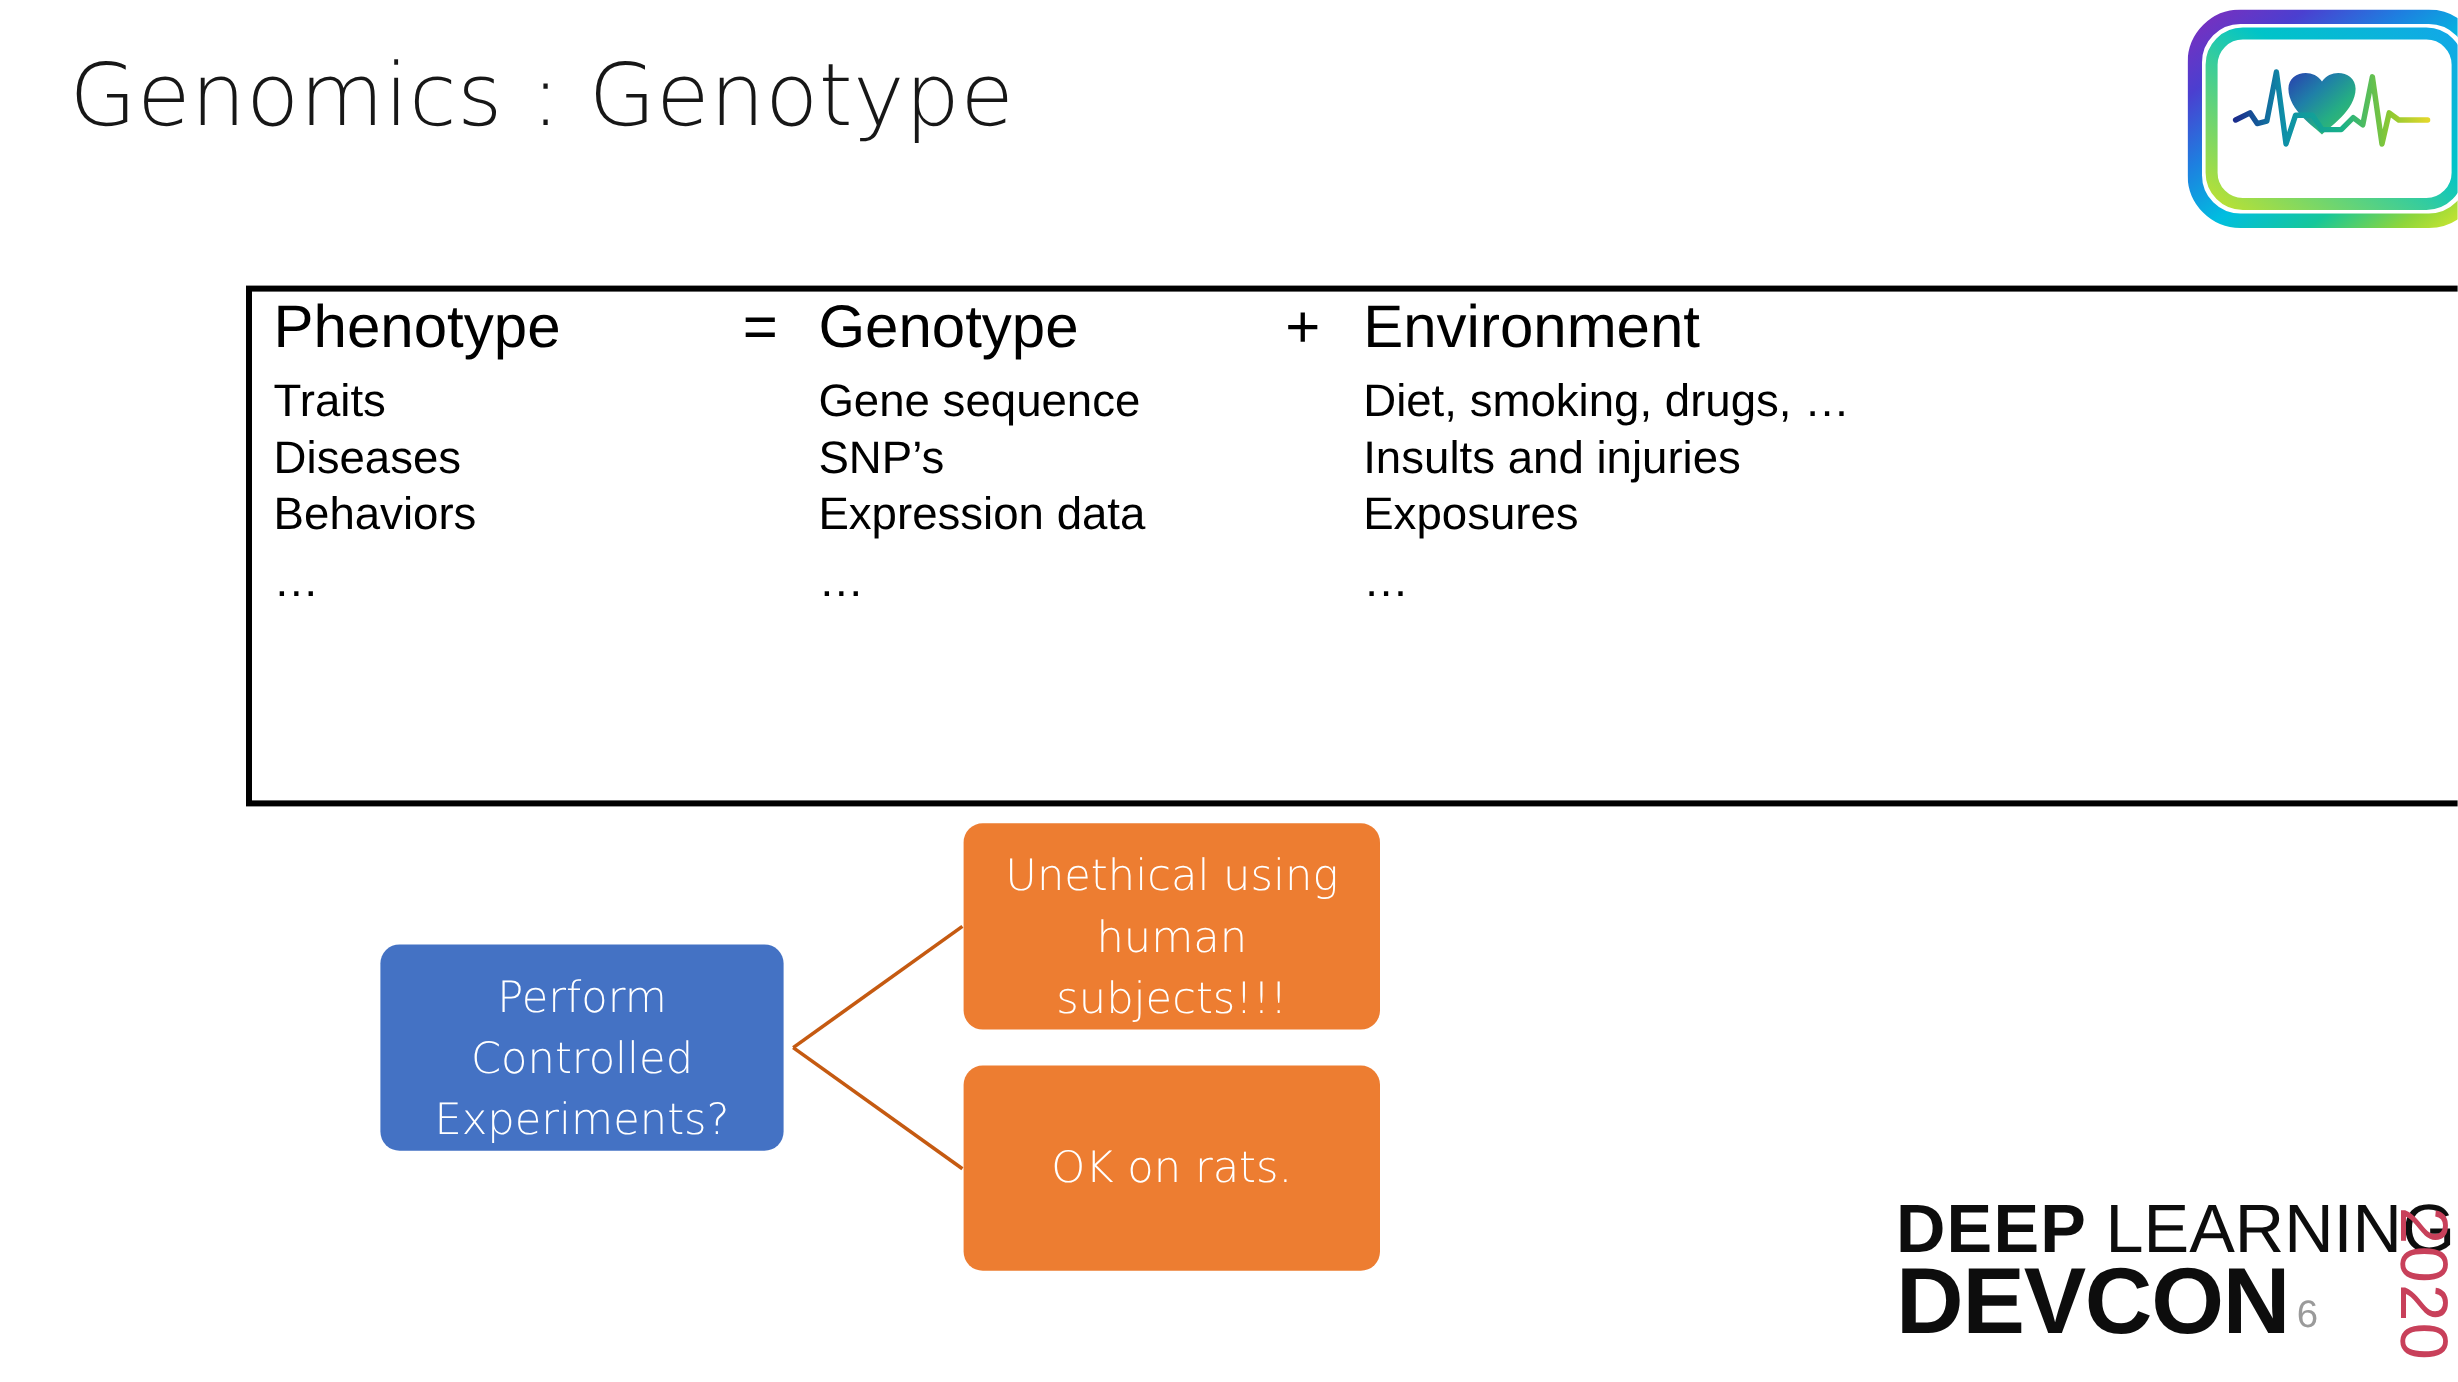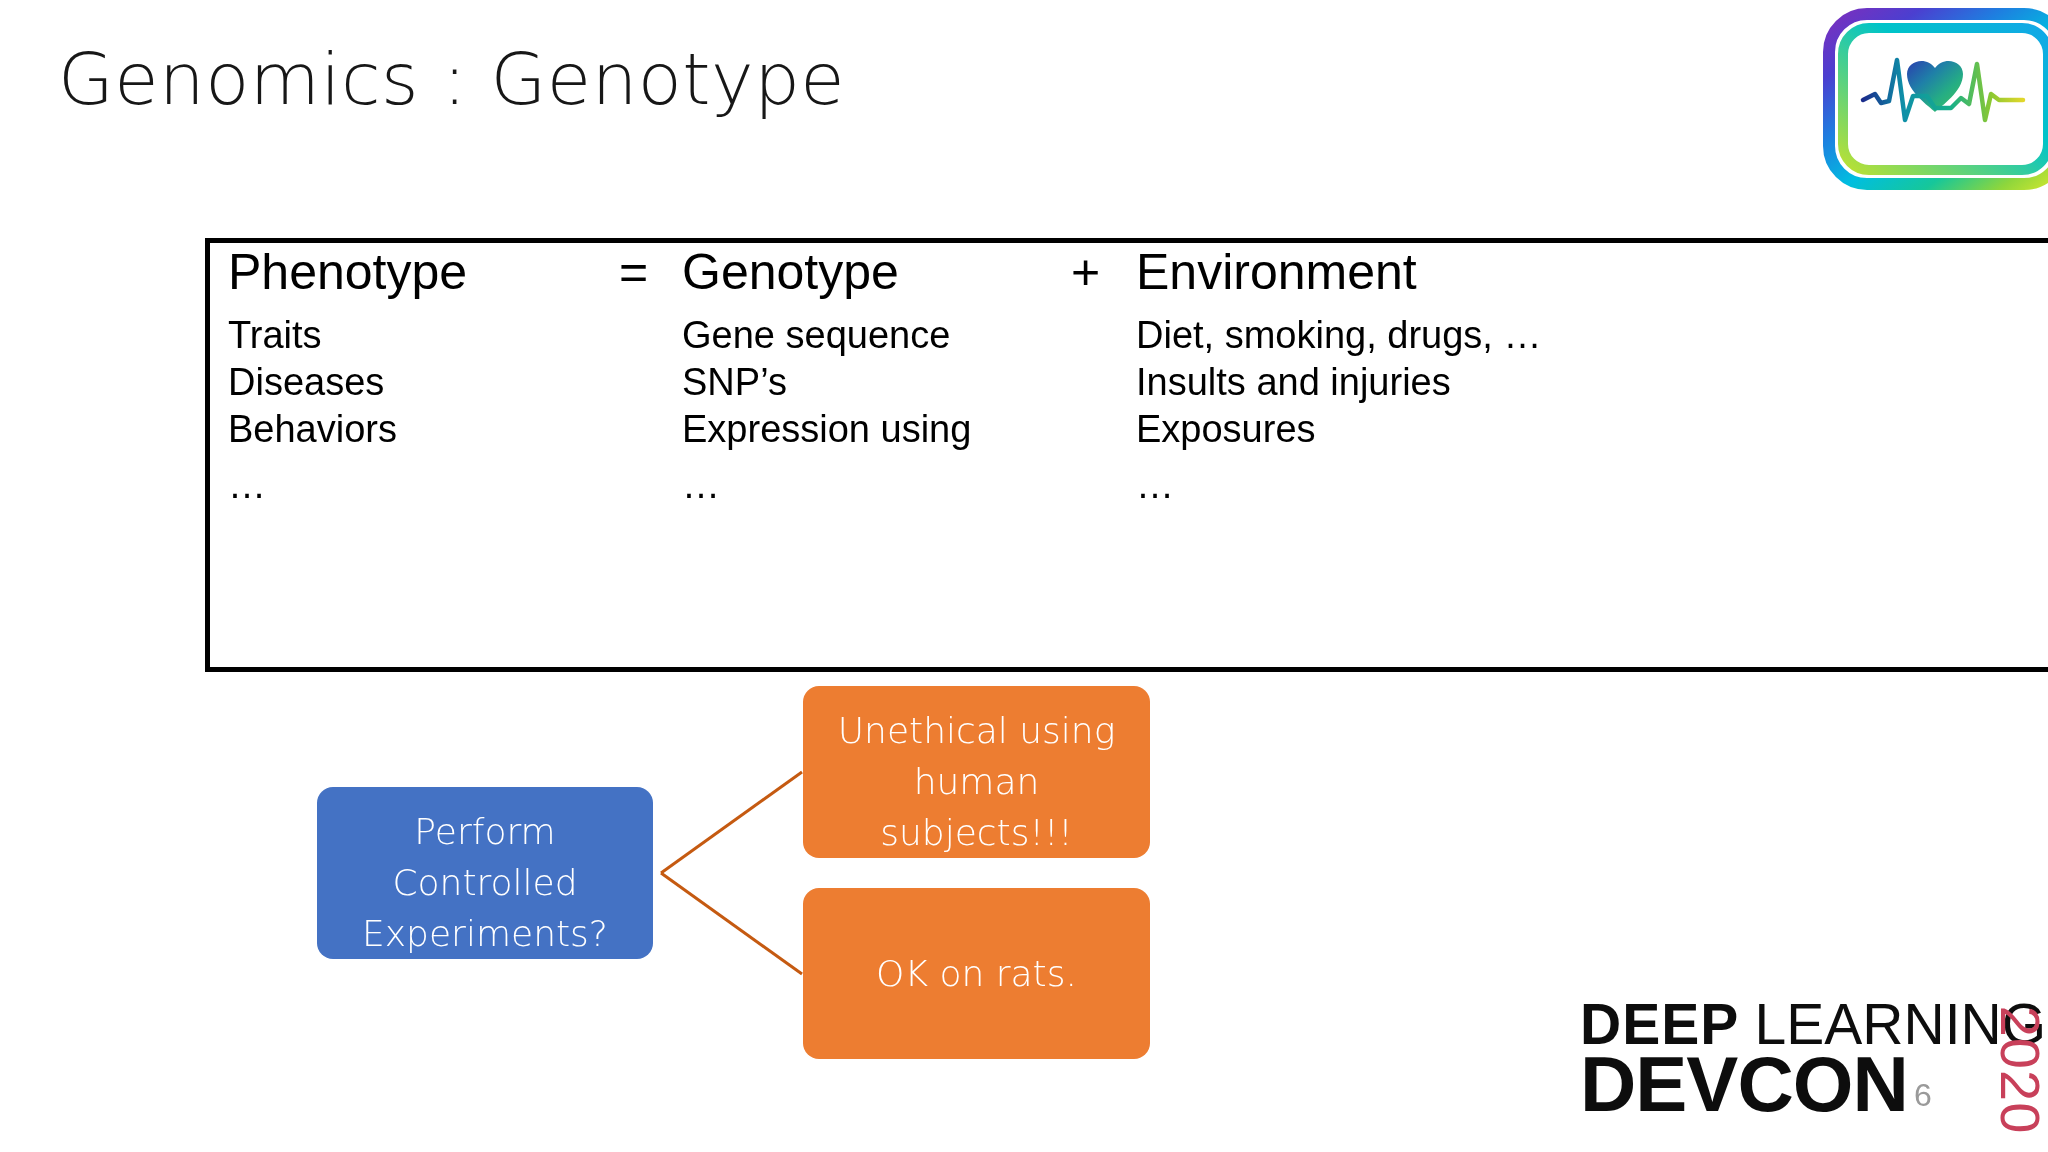--- a/index.html
+++ b/index.html
@@ -273,21 +273,21 @@
       <div class="eq-item">Behaviors</div>
       <div class="eq-item ellipsis">…</div>
     </div>
 
     <div class="eq-op op1 eq-op-line">=</div>
 
     <div class="eq-col c2">
       <div class="eq-head">Genotype</div>
       <div class="eq-item first">Gene sequence</div>
       <div class="eq-item">SNP’s</div>
-      <div class="eq-item">Expression using</div>
+      <div class="eq-item">Expression data</div>
       <div class="eq-item ellipsis">…</div>
     </div>
 
     <div class="eq-op op2 eq-op-line">+</div>
 
     <div class="eq-col c3">
       <div class="eq-head">Environment</div>
       <div class="eq-item first">Diet, smoking, drugs, …</div>
       <div class="eq-item">Insults and injuries</div>
       <div class="eq-item">Exposures</div>

